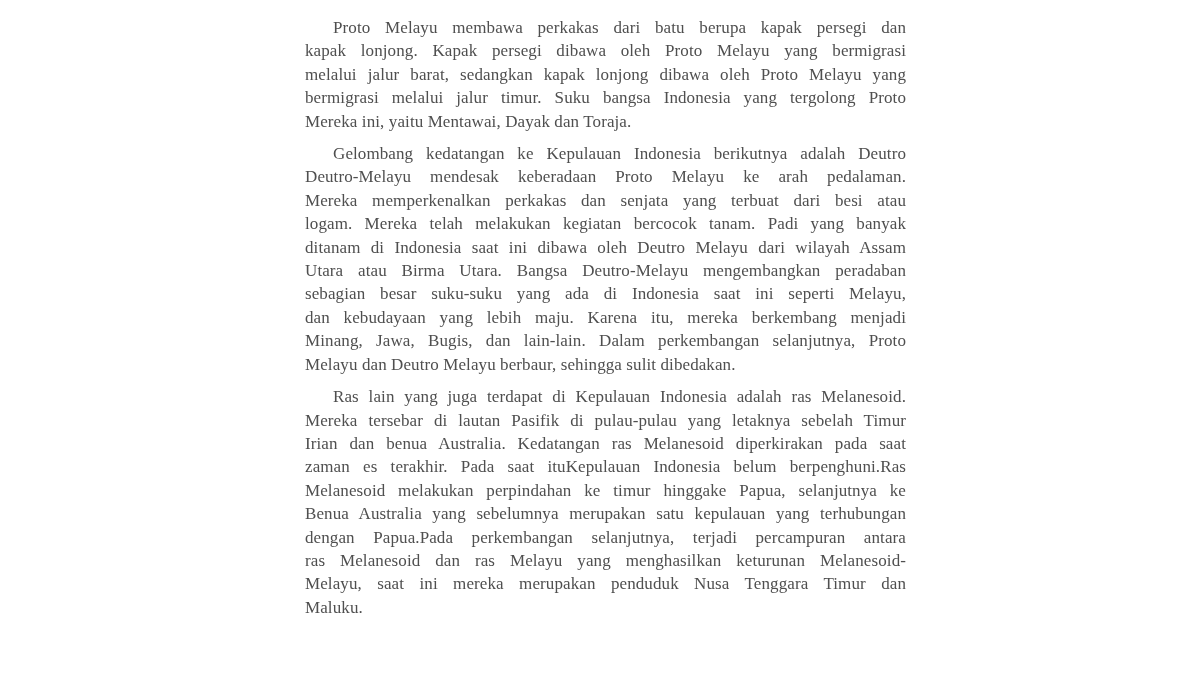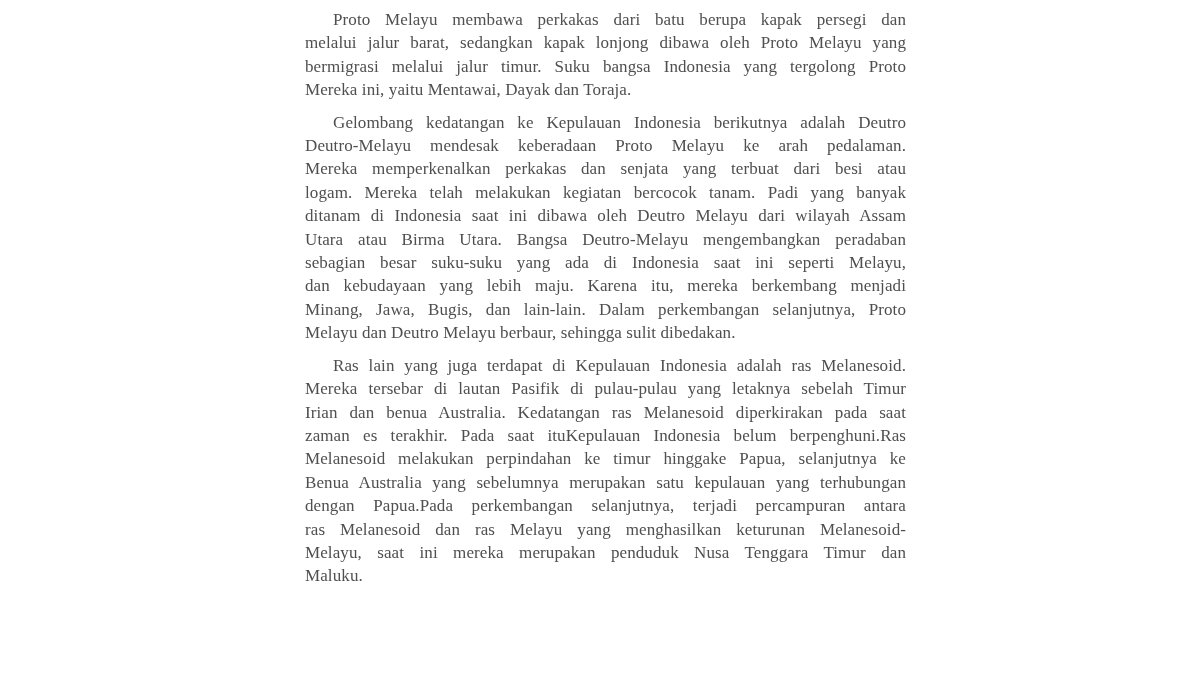--- a/index.html
+++ b/index.html
@@ -12,21 +12,21 @@
   }
   .page {
     position: relative;
     width: 1200px;
     height: 675px;
     background: #ffffff;
   }
   .text-column {
     position: absolute;
     left: 305px;
-    top: 8px;
+    top: 16px;
     width: 601px;
     font-family: "Liberation Serif", "DejaVu Serif", serif;
     font-size: 17px;
     line-height: 23.4px;
     color: #4f4f4f;
     filter: blur(0.3px); 
     letter-spacing: 0.1px;
   }
   .paragraph {
     margin: 0 0 9px 0;
@@ -43,20 +43,21 @@
     text-align-last: left;
   }
 </style>
 </head>
 <body>
 
 <div class="page">
   <div class="text-column">
     <div class="paragraph">
         <div class="line first">Proto Melayu membawa perkakas dari batu berupa kapak persegi dan</div>
+        <div class="line">kapak lonjong. Kapak persegi dibawa oleh Proto Melayu yang bermigrasi</div>
         <div class="line">melalui jalur barat, sedangkan kapak lonjong dibawa oleh Proto Melayu yang</div>
         <div class="line">bermigrasi melalui jalur timur. Suku bangsa Indonesia yang tergolong Proto</div>
         <div class="line last">Mereka ini, yaitu Mentawai, Dayak dan Toraja.</div>
       </div>
     <div class="paragraph">
         <div class="line first">Gelombang kedatangan ke Kepulauan Indonesia berikutnya adalah Deutro</div>
         <div class="line">Deutro-Melayu mendesak keberadaan Proto Melayu ke arah pedalaman.</div>
         <div class="line">Mereka memperkenalkan perkakas dan senjata yang terbuat dari besi atau</div>
         <div class="line">logam. Mereka telah melakukan kegiatan bercocok tanam. Padi yang banyak</div>
         <div class="line">ditanam di Indonesia saat ini dibawa oleh Deutro Melayu dari wilayah Assam</div>

